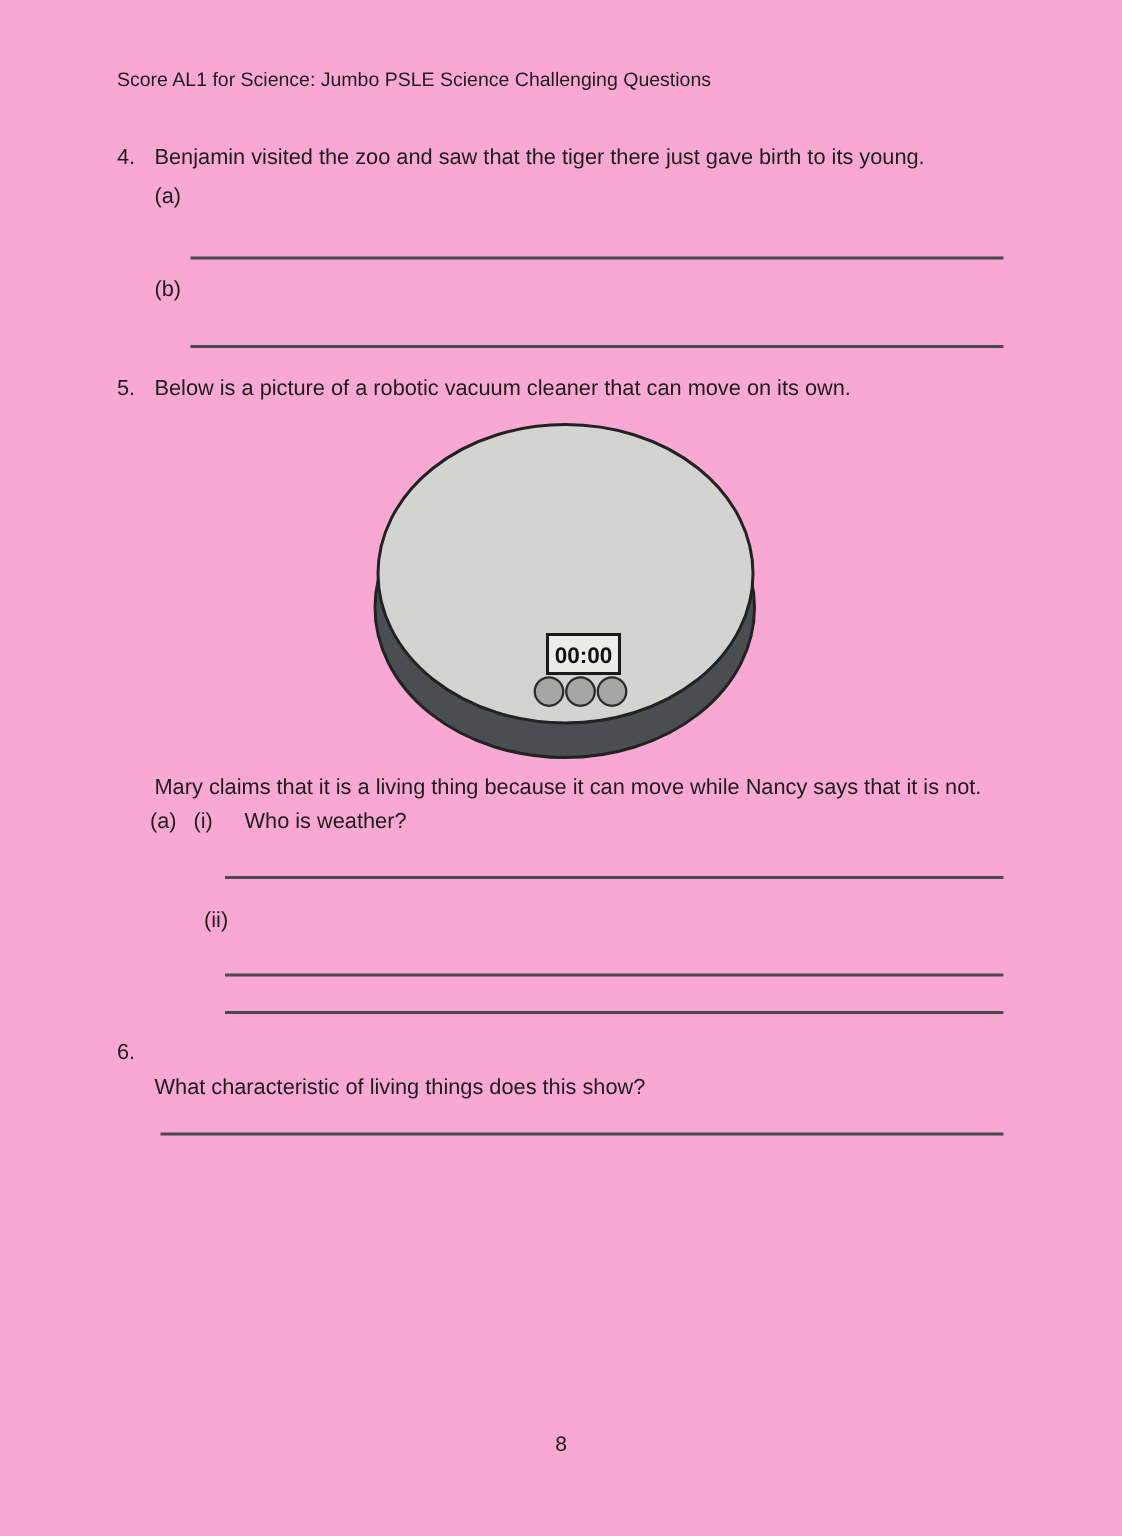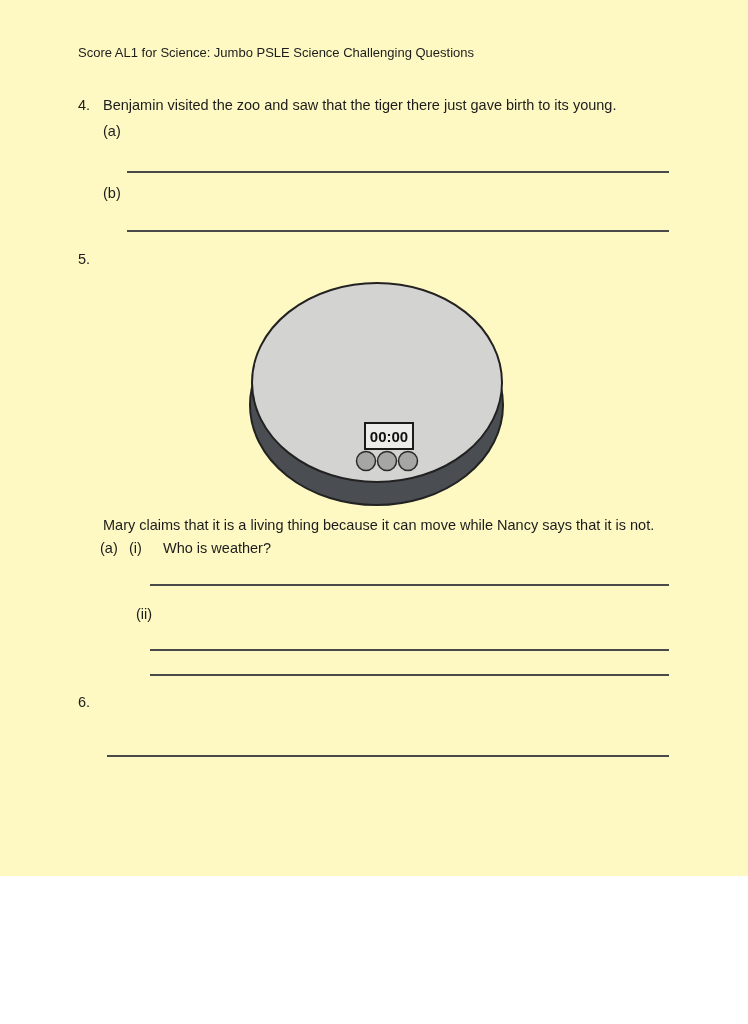--- a/index.html
+++ b/index.html
@@ -1,20 +1,20 @@
 <!DOCTYPE html>
 <html><head>
 <meta charset="utf-8">
 <style>
   html, body { margin:0; padding:0; background:#ffffff; }
   .page {
     position: relative;
     width: 748px;
-    height: 876px;
-    background: #fef9c3;
+    height: 1024px;
+    background: #f9a8d4;
     font-family: "Liberation Sans", sans-serif;
     color: #1c1c1c;
     overflow: hidden;
   }
   .t {
     position: absolute;
     font-size: 14.5px;
     line-height: 1.25;
     white-space: nowrap;
   }
@@ -54,20 +54,21 @@
   <span class="t" style="left:78px; top:96px">4.</span>
   <span class="t" style="left:103px; top:96px">Benjamin visited the zoo and saw that the tiger there just gave birth to its young.</span>
 
   <span class="t" style="left:103px; top:122px">(a)</span>
   <div class="answer-line" style="left:127px; top:171px; width:542px"></div>
 
   <span class="t" style="left:103px; top:184px">(b)</span>
   <div class="answer-line" style="left:127px; top:230px; width:542px"></div>
 
   <span class="t" style="left:78px; top:250px">5.</span>
+  <span class="t" style="left:103px; top:250px">Below is a picture of a robotic vacuum cleaner that can move on its own.</span>
 
   <svg class="robot-svg" width="264" height="232" viewBox="0 0 264 232">
     <ellipse cx="131.5" cy="127" rx="126.5" ry="100" stroke="#222222" stroke-width="2" fill="#4a4e53"></ellipse>
     <ellipse cx="132" cy="104.5" rx="125" ry="99.5" stroke="#222222" stroke-width="2" fill="#d3d3d1"></ellipse>
     <rect x="120" y="145" width="48" height="26" stroke="#1a1a1a" stroke-width="2" fill="#ececea"></rect>
     <text x="144" y="164" text-anchor="middle" font-family="Liberation Sans, sans-serif" font-size="15" font-weight="bold" fill="#111111">00:00</text>
     <circle cx="121" cy="183" r="9.5" stroke="#2b2b2b" stroke-width="1.5" fill="#a6a6a4"></circle>
     <circle cx="142" cy="183" r="9.5" stroke="#2b2b2b" stroke-width="1.5" fill="#a6a6a4"></circle>
     <circle cx="163" cy="183" r="9.5" stroke="#2b2b2b" stroke-width="1.5" fill="#a6a6a4"></circle>
   </svg>
@@ -77,17 +78,18 @@
   <span class="t" style="left:100px; top:539px">(a)</span>
   <span class="t" style="left:129px; top:539px">(i)</span>
   <span class="t" style="left:163px; top:539px">Who is weather?</span>
   <div class="answer-line" style="left:150px; top:584px; width:519px"></div>
 
   <span class="t" style="left:136px; top:605px">(ii)</span>
   <div class="answer-line" style="left:150px; top:649px; width:519px"></div>
   <div class="answer-line" style="left:150px; top:674px; width:519px"></div>
 
   <span class="t" style="left:78px; top:693px">6.</span>
+  <span class="t" style="left:103px; top:716px">What characteristic of living things does this show?</span>
   <div class="answer-line" style="left:107px; top:755px; width:562px"></div>
 
   <div class="page-number">8</div>
 
 </div>
 
 </body></html>

